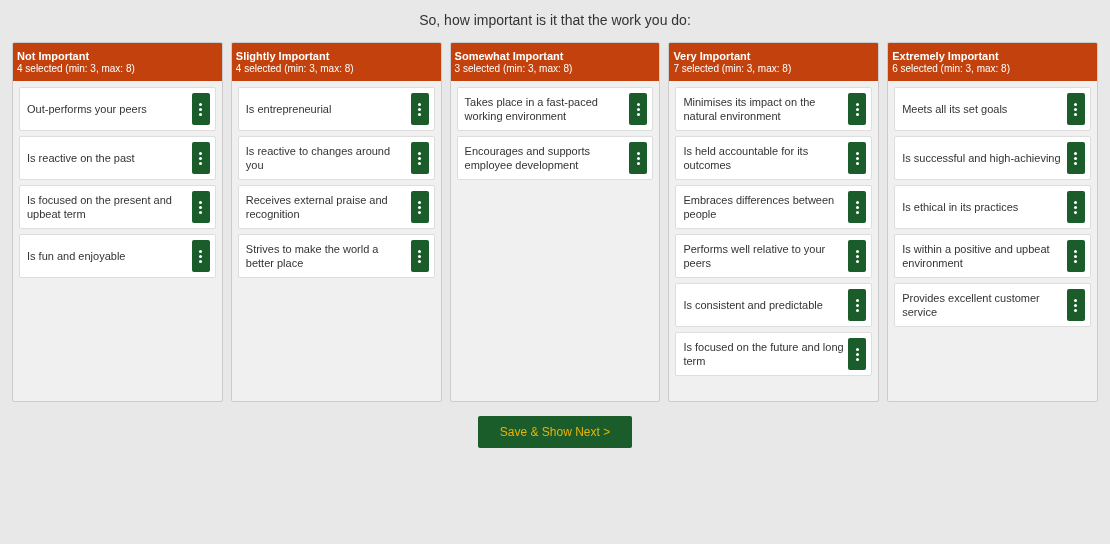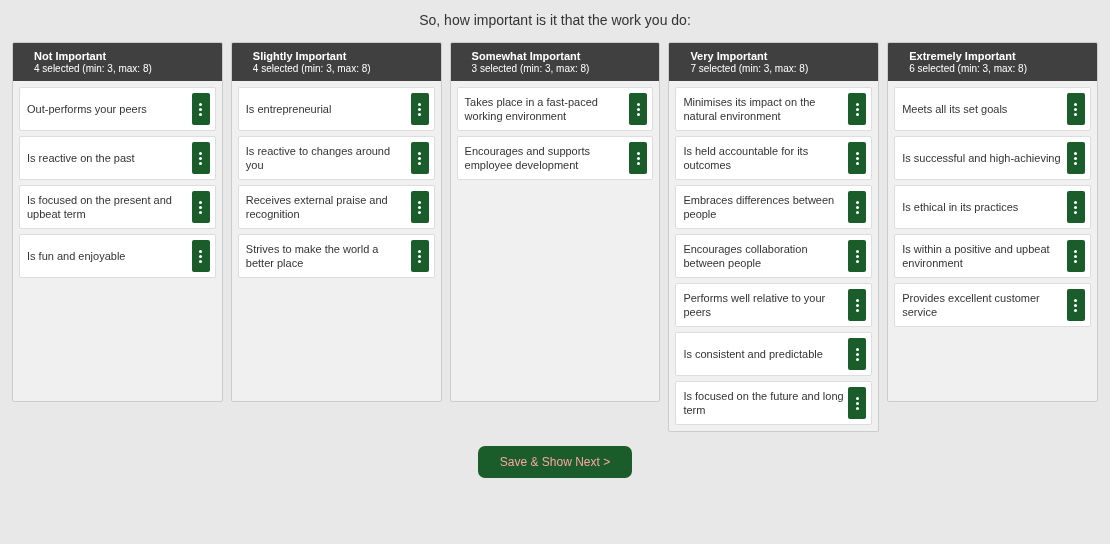--- a/index.html
+++ b/index.html
@@ -24,23 +24,23 @@
       align-items: flex-start;
     }
     .column {
       flex: 1;
       background: #f0f0f0;
       border: 1px solid #ccc;
       border-radius: 2px;
       overflow: hidden;
     }
     .column-header {
-      background: #404040;
+      background: #c2410c;
       color: #fff;
-      padding: 7px 21px;
+      padding: 7px 4px;
     }
     .column-header-title {
       font-weight: bold;
       font-size: 11px;
     }
     .column-header-sub {
       font-size: 10px;
       margin-top: 1px;
     }
     .column-body {
@@ -86,26 +86,26 @@
       height: 3px;
       background: #fff;
       border-radius: 50%;
     }
     .save-btn-container {
       text-align: center;
       padding: 14px 0 10px;
     }
     .save-btn {
       background: #1a5c2a;
-      color: #fca5a5;
+      color: #eab308;
       border: none;
       padding: 9px 22px;
       font-size: 12px;
       cursor: pointer;
-      border-radius: 7px;
+      border-radius: 2px;
     }
   </style>
 </head>
 <body>
 
 <div class="page-title">So, how important is it that the work you do:</div>
 
 <div class="columns-container" id="columns-container">
     <div class="column">
       <div class="column-header">
@@ -235,28 +235,20 @@
         </div>
         <div class="card">
           <span class="card-text">Embraces differences between people</span>
           <button class="card-menu">
             <div class="dot"></div>
             <div class="dot"></div>
             <div class="dot"></div>
           </button>
         </div>
         <div class="card">
-          <span class="card-text">Encourages collaboration between people</span>
-          <button class="card-menu">
-            <div class="dot"></div>
-            <div class="dot"></div>
-            <div class="dot"></div>
-          </button>
-        </div>
-        <div class="card">
           <span class="card-text">Performs well relative to your peers</span>
           <button class="card-menu">
             <div class="dot"></div>
             <div class="dot"></div>
             <div class="dot"></div>
           </button>
         </div>
         <div class="card">
           <span class="card-text">Is consistent and predictable</span>
           <button class="card-menu">

